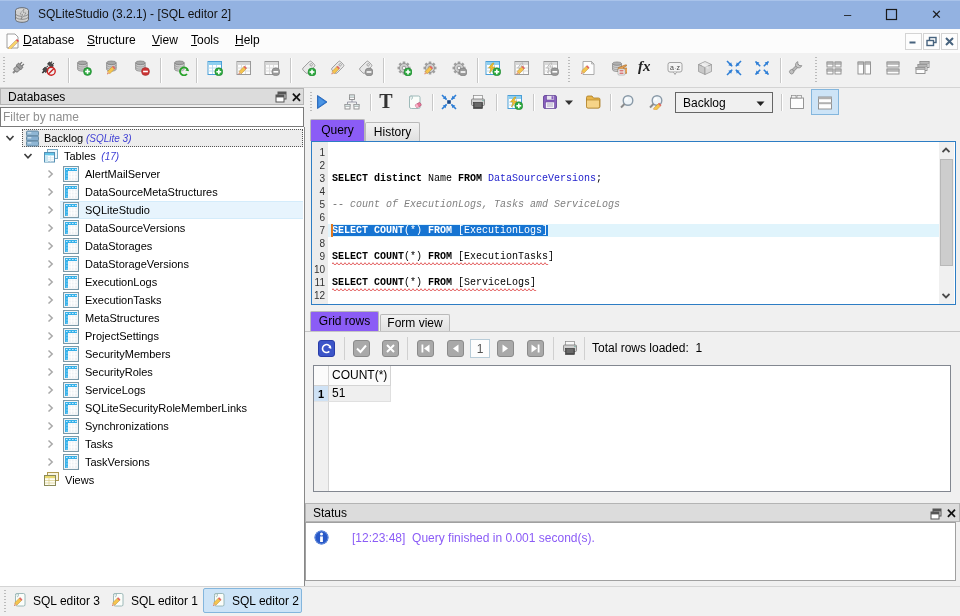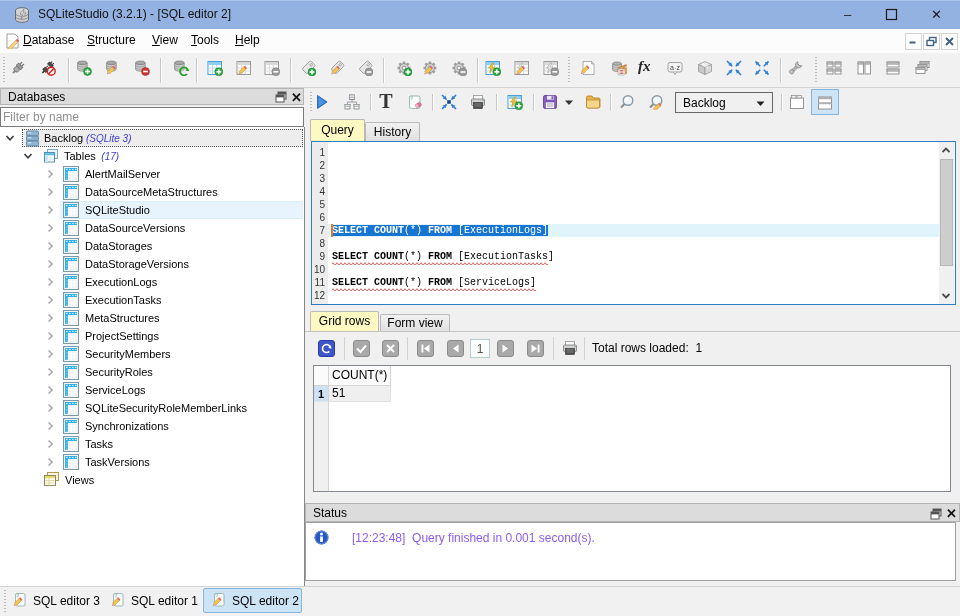--- a/index.html
+++ b/index.html
@@ -21,21 +21,21 @@
 .handle{position:absolute;width:4px;background-image:repeating-linear-gradient(to bottom,#bbb 0 1px,transparent 1px 3px);background-size:2px 100%;background-repeat:no-repeat;background-position:1px 0}
 
 #dockhdr{left:0;top:88px;width:304px;height:17px;background:#dcdcdc;border:1px solid #b4b4b4}
 #filter{left:0;top:107px;width:304px;height:20px;background:#fff;border:1px solid #7a7a7a;color:#909090;line-height:18px;padding-left:2px;font-size:12px}
 #tree{left:0;top:127px;width:305px;height:459px;background:#fff;border-right:1px solid #888}
 .trow{position:absolute;height:18px;line-height:18px;font-size:11px;white-space:nowrap}
 .blue{color:#4040d4;font-style:italic}
 
 #mdibg{left:305px;top:88px;width:655px;height:498px;background:#f0f0f0}
 .tab{position:absolute;border:1px solid #b9b9b9;border-bottom:none;border-radius:2px 2px 0 0;text-align:center;background:linear-gradient(#f2f2f2,#e0e0e0)}
-.tab.active{background:#fef9c3;height:23px;z-index:2}
+.tab.active{background:#8b5cf6;height:23px;z-index:2}
 
 #editor{left:311px;top:141px;width:645px;height:164px;background:#fff;border:1px solid #2d7dc4}
 #gutter{position:absolute;left:0;top:0;width:16px;height:162px;background:#ececec}
 .ln{position:absolute;left:0;width:13px;text-align:right;font-size:10px;color:#333;height:13px;line-height:13px}
 .codeline{position:absolute;left:20px;height:13px;line-height:13px;font-family:"Liberation Mono",monospace;font-size:10px;white-space:pre}
 .cmt{color:#808080;font-style:italic}
 .kw{font-weight:bold}
 .tbl{color:#2222cc}
 .sel{background:#1674d2;color:#fff}
 .err{}
@@ -935,20 +935,22 @@
 <div class="ln" style="top:30px">3</div>
 <div class="ln" style="top:43px">4</div>
 <div class="ln" style="top:56px">5</div>
 <div class="ln" style="top:69px">6</div>
 <div class="ln" style="top:82px">7</div>
 <div class="ln" style="top:95px">8</div>
 <div class="ln" style="top:108px">9</div>
 <div class="ln" style="top:121px">10</div>
 <div class="ln" style="top:134px">11</div>
 <div class="ln" style="top:147px">12</div>
+<div class="codeline" style="top:30px"><span class="kw">SELECT distinct</span> Name <span class="kw">FROM</span> <span class="tbl">DataSourceVersions</span>;</div>
+<div class="codeline" style="top:56px"><span class="cmt">-- count of ExecutionLogs, Tasks amd ServiceLogs</span></div>
 <div class="codeline" style="top:82px"><span class="sel"><span class="kw">SELECT COUNT</span>(*) <span class="kw">FROM</span> [ExecutionLogs]</span></div>
 <div class="abs" style="left:19px;top:82px;width:2px;height:13px;background:#e07820"></div>
 <div class="codeline" style="top:108px"><span class="err"><span class="kw">SELECT COUNT</span>(*) <span class="kw">FROM</span> [ExecutionTasks]</span></div>
 <div class="codeline" style="top:134px"><span class="err"><span class="kw">SELECT COUNT</span>(*) <span class="kw">FROM</span> [ServiceLogs]</span></div>
   <svg class="abs" style="left:20px;top:119px" width="217" height="4" viewBox="0 0 217 4">
       <path d="M0 3 q1 -2.6 2 0 t2 0 q1 -2.6 2 0 t2 0 q1 -2.6 2 0 t2 0 q1 -2.6 2 0 t2 0 q1 -2.6 2 0 t2 0 q1 -2.6 2 0 t2 0 q1 -2.6 2 0 t2 0 q1 -2.6 2 0 t2 0 q1 -2.6 2 0 t2 0 q1 -2.6 2 0 t2 0 q1 -2.6 2 0 t2 0 q1 -2.6 2 0 t2 0 q1 -2.6 2 0 t2 0 q1 -2.6 2 0 t2 0 q1 -2.6 2 0 t2 0 q1 -2.6 2 0 t2 0 q1 -2.6 2 0 t2 0 q1 -2.6 2 0 t2 0 q1 -2.6 2 0 t2 0 q1 -2.6 2 0 t2 0 q1 -2.6 2 0 t2 0 q1 -2.6 2 0 t2 0 q1 -2.6 2 0 t2 0 q1 -2.6 2 0 t2 0 q1 -2.6 2 0 t2 0 q1 -2.6 2 0 t2 0 q1 -2.6 2 0 t2 0 q1 -2.6 2 0 t2 0 q1 -2.6 2 0 t2 0 q1 -2.6 2 0 t2 0 q1 -2.6 2 0 t2 0 q1 -2.6 2 0 t2 0 q1 -2.6 2 0 t2 0 q1 -2.6 2 0 t2 0 q1 -2.6 2 0 t2 0 q1 -2.6 2 0 t2 0 q1 -2.6 2 0 t2 0 q1 -2.6 2 0 t2 0 q1 -2.6 2 0 t2 0 q1 -2.6 2 0 t2 0 q1 -2.6 2 0 t2 0 q1 -2.6 2 0 t2 0 q1 -2.6 2 0 t2 0 q1 -2.6 2 0 t2 0 q1 -2.6 2 0 t2 0 q1 -2.6 2 0 t2 0 q1 -2.6 2 0 t2 0 q1 -2.6 2 0 t2 0 q1 -2.6 2 0 t2 0 q1 -2.6 2 0 t2 0 q1 -2.6 2 0 t2 0 q1 -2.6 2 0 t2 0 q1 -2.6 2 0 t2 0 q1 -2.6 2 0 t2 0" fill="none" stroke="#e05050" stroke-width="0.9"></path>
     </svg>
     <svg class="abs" style="left:20px;top:145px" width="205" height="4" viewBox="0 0 205 4">
       <path d="M0 3 q1 -2.6 2 0 t2 0 q1 -2.6 2 0 t2 0 q1 -2.6 2 0 t2 0 q1 -2.6 2 0 t2 0 q1 -2.6 2 0 t2 0 q1 -2.6 2 0 t2 0 q1 -2.6 2 0 t2 0 q1 -2.6 2 0 t2 0 q1 -2.6 2 0 t2 0 q1 -2.6 2 0 t2 0 q1 -2.6 2 0 t2 0 q1 -2.6 2 0 t2 0 q1 -2.6 2 0 t2 0 q1 -2.6 2 0 t2 0 q1 -2.6 2 0 t2 0 q1 -2.6 2 0 t2 0 q1 -2.6 2 0 t2 0 q1 -2.6 2 0 t2 0 q1 -2.6 2 0 t2 0 q1 -2.6 2 0 t2 0 q1 -2.6 2 0 t2 0 q1 -2.6 2 0 t2 0 q1 -2.6 2 0 t2 0 q1 -2.6 2 0 t2 0 q1 -2.6 2 0 t2 0 q1 -2.6 2 0 t2 0 q1 -2.6 2 0 t2 0 q1 -2.6 2 0 t2 0 q1 -2.6 2 0 t2 0 q1 -2.6 2 0 t2 0 q1 -2.6 2 0 t2 0 q1 -2.6 2 0 t2 0 q1 -2.6 2 0 t2 0 q1 -2.6 2 0 t2 0 q1 -2.6 2 0 t2 0 q1 -2.6 2 0 t2 0 q1 -2.6 2 0 t2 0 q1 -2.6 2 0 t2 0 q1 -2.6 2 0 t2 0 q1 -2.6 2 0 t2 0 q1 -2.6 2 0 t2 0 q1 -2.6 2 0 t2 0 q1 -2.6 2 0 t2 0 q1 -2.6 2 0 t2 0 q1 -2.6 2 0 t2 0 q1 -2.6 2 0 t2 0 q1 -2.6 2 0 t2 0 q1 -2.6 2 0 t2 0 q1 -2.6 2 0 t2 0 q1 -2.6 2 0 t2 0 q1 -2.6 2 0 t2 0" fill="none" stroke="#e05050" stroke-width="0.9"></path>
     </svg>

